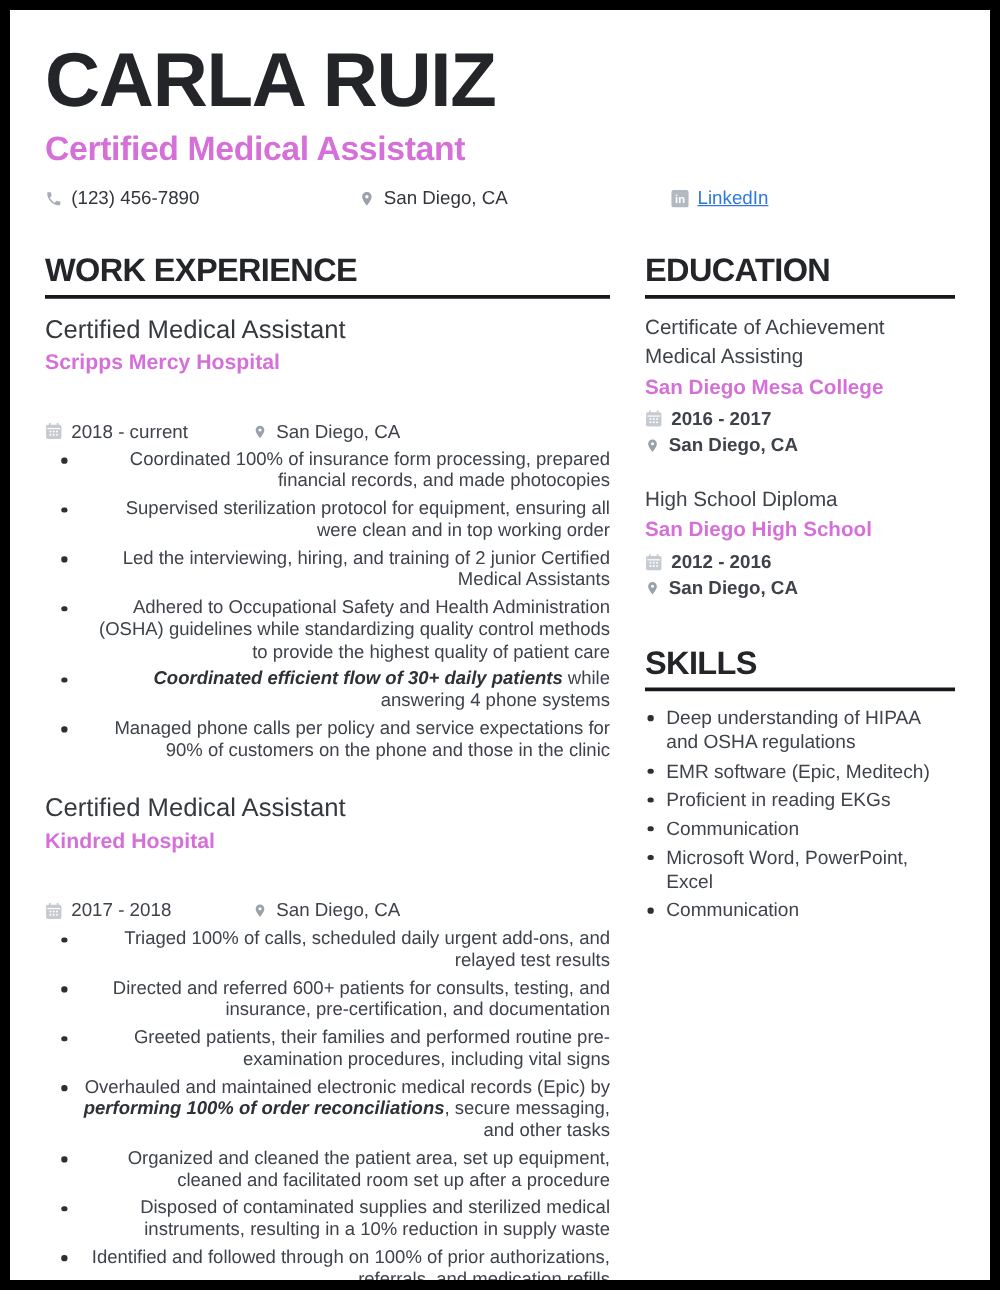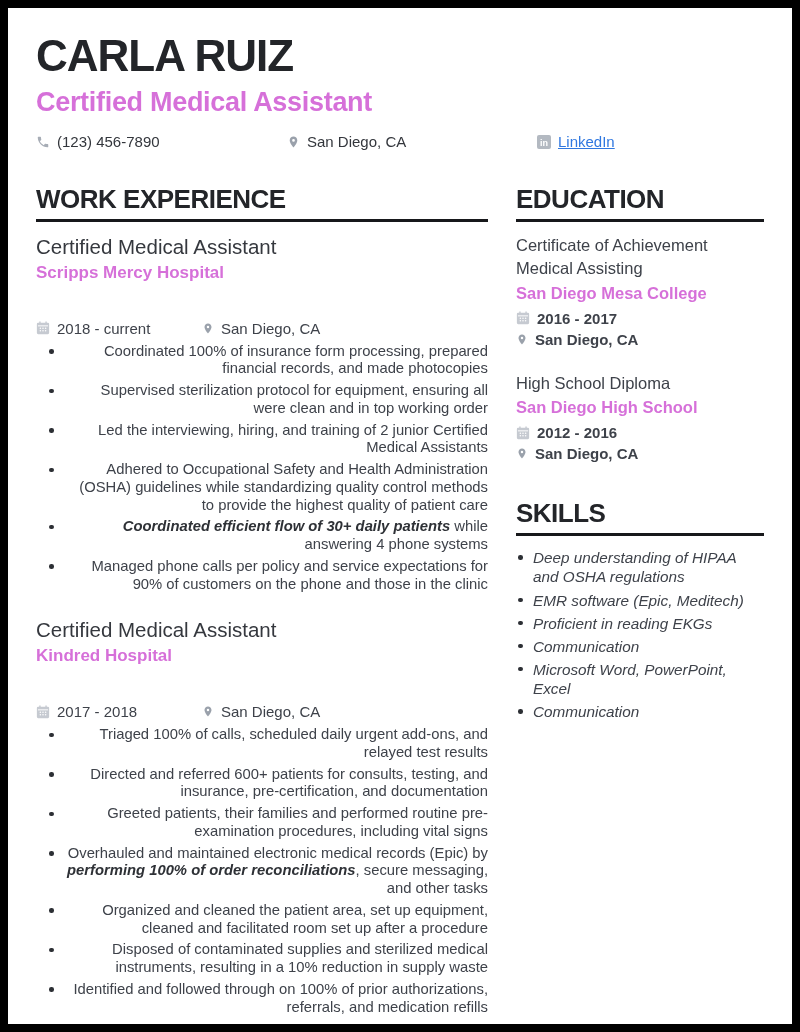--- a/index.html
+++ b/index.html
@@ -10,21 +10,21 @@
     width: 800px; height: 1032px;
     border: 8px solid #000;
     background: #fff;
     padding: 26px 28px 0 28px;
     overflow: hidden;
     position: relative;
   }
 
   
   .name {
-    font-size: 44px; font-weight: 800; letter-spacing: -1px;
+    font-size: 61px; font-weight: 800; letter-spacing: -1px;
     color: #232529; line-height: 1.0;
   }
   .headline {
     font-size: 27px; font-weight: 700; color: #d670d9;
     margin-top: 9px; letter-spacing: -0.3px;
   }
   .contact {
     display: grid; grid-template-columns: 251px 250px 1fr;
     row-gap: 9px; margin-top: 15px;
     font-size: 15px; color: #33363c; align-items: center;
@@ -67,21 +67,21 @@
   
   .edu + .edu { margin-top: 22px; }
   .degree { font-size: 16.5px; color: #3e424a; line-height: 1.38; }
   .school { font-size: 16.5px; font-weight: 700; color: #d670d9; margin-top: 4px; }
   .edu-meta { margin-top: 5px; font-size: 15px; color: #3e424a; }
   .edu-meta .meta-row { display: flex; align-items: center; gap: 7px; line-height: 21px; font-weight: bold; }
 
   
   .skills-section { margin-top: 34px; }
   ul.skills { list-style: none; font-size: 15.3px; color: #3e424a; }
-  .skills li { position: relative; padding-left: 17px; line-height: 1.25; margin-bottom: 4px; font-style: italic; }
+  .skills li { position: relative; padding-left: 17px; line-height: 1.25; margin-bottom: 4px; }
   .skills li::before {
     content: ""; position: absolute; left: 2px; top: 7px;
     width: 4.5px; height: 4.5px; border-radius: 50%; background: #2c2f34;
   }
 
   svg { flex: none; display: block; }
 </style>
 </head>
 <body>
 

